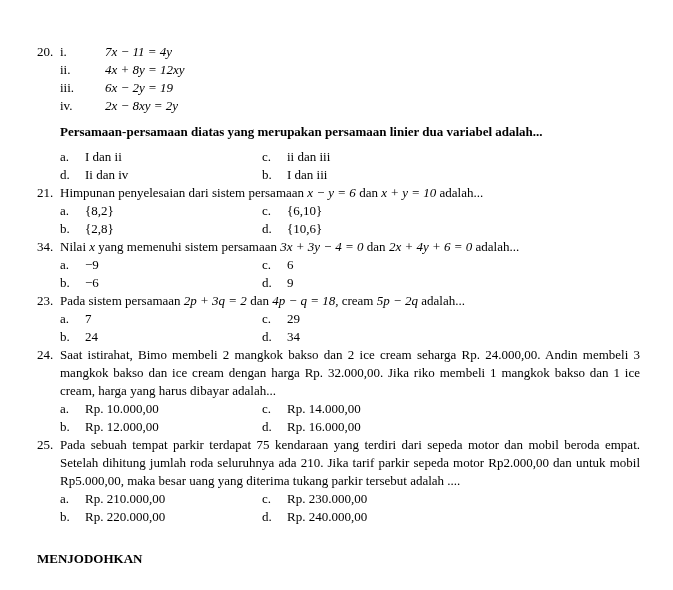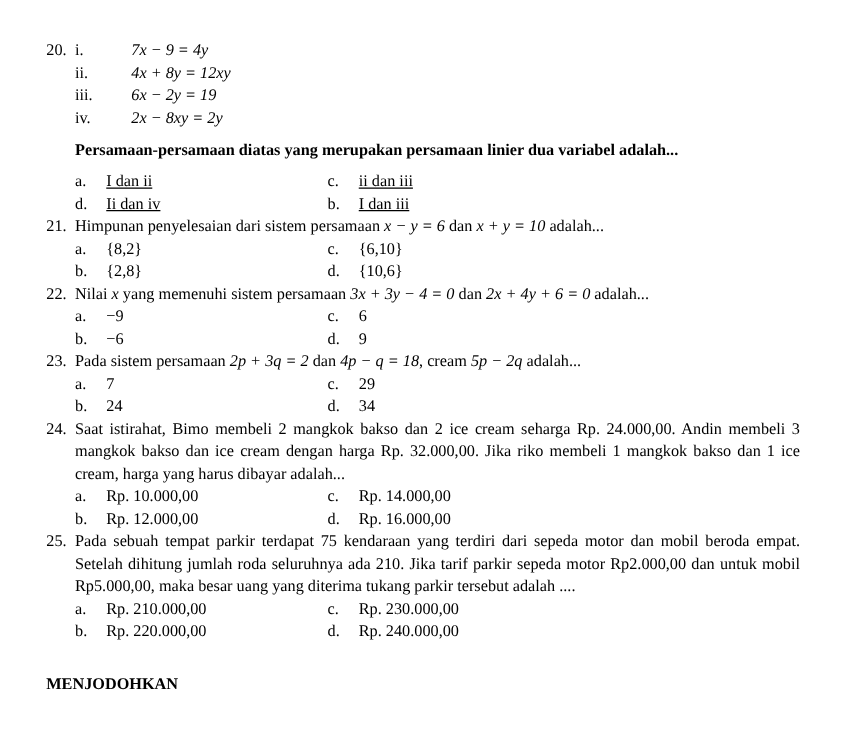--- a/index.html
+++ b/index.html
@@ -6,44 +6,44 @@
   body {
     width: 673px;
     height: 590px;
     background: #ffffff;
     color: #000000;
     font-family: "Liberation Serif", serif;
     font-size: 13px;
     line-height: 18px;
     overflow: hidden;
   }
-  .page { padding: 28px 33px 0 37px; box-sizing: border-box; }
+  .page { padding: 40px 33px 0 37px; box-sizing: border-box; }
   .question { position: relative; padding-left: 23px; }
   .q-num { position: absolute; left: 0; top: 0; }
   .q-text { margin: 0; }
   .justify { text-align: justify; }
   .eq-list { margin-top: 3px; }
   .roman { display: inline-block; width: 45px; }
   .math { font-style: italic; }
   .prompt { margin-top: 8px; font-weight: bold; }
   .options { display: grid; grid-template-columns: 202px 1fr; }
-  .gap-top { margin-top: 7px; text-decoration: underline; }
+  .gap-top { margin-top: 7px; }
   .opt-label { display: inline-block; width: 25px; }
   .section-heading { font-weight: bold; margin: 24px 0 0 0; }
 </style>
 </head>
 <body>
 
 <div class="page">
 
   <div class="question">
     <span class="q-num">20.</span>
     <div class="eq-list">
       <div class="eq-item">
-        <span class="roman">i.</span><span class="math">7x − 9 = 4y</span>
+        <span class="roman">i.</span><span class="math">7x − 11 = 4y</span>
       </div>
       <div class="eq-item">
         <span class="roman">ii.</span><span class="math">4x + 8y = 12xy</span>
       </div>
       <div class="eq-item">
         <span class="roman">iii.</span><span class="math">6x − 2y = 19</span>
       </div>
       <div class="eq-item">
         <span class="roman">iv.</span><span class="math">2x − 8xy = 2y</span>
       </div>
@@ -62,21 +62,21 @@
     <p class="q-text"><span>Himpunan penyelesaian dari sistem persamaan </span><span class="math">x − y = 6</span><span> dan </span><span class="math">x + y = 10</span><span> adalah...</span></p>
     <div class="options">
       <div class="opt"><span class="opt-label">a.</span><span class="opt-text">{8,2}</span></div>
       <div class="opt"><span class="opt-label">c.</span><span class="opt-text">{6,10}</span></div>
       <div class="opt"><span class="opt-label">b.</span><span class="opt-text">{2,8}</span></div>
       <div class="opt"><span class="opt-label">d.</span><span class="opt-text">{10,6}</span></div>
     </div>
   </div>
 
   <div class="question">
-    <span class="q-num">22.</span>
+    <span class="q-num">34.</span>
     <p class="q-text"><span>Nilai </span><span class="math">x</span><span> yang memenuhi sistem persamaan </span><span class="math">3x + 3y − 4 = 0</span><span> dan </span><span class="math">2x + 4y + 6 = 0</span><span> adalah...</span></p>
     <div class="options">
       <div class="opt"><span class="opt-label">a.</span><span class="opt-text">−9</span></div>
       <div class="opt"><span class="opt-label">c.</span><span class="opt-text">6</span></div>
       <div class="opt"><span class="opt-label">b.</span><span class="opt-text">−6</span></div>
       <div class="opt"><span class="opt-label">d.</span><span class="opt-text">9</span></div>
     </div>
   </div>
 
   <div class="question">

